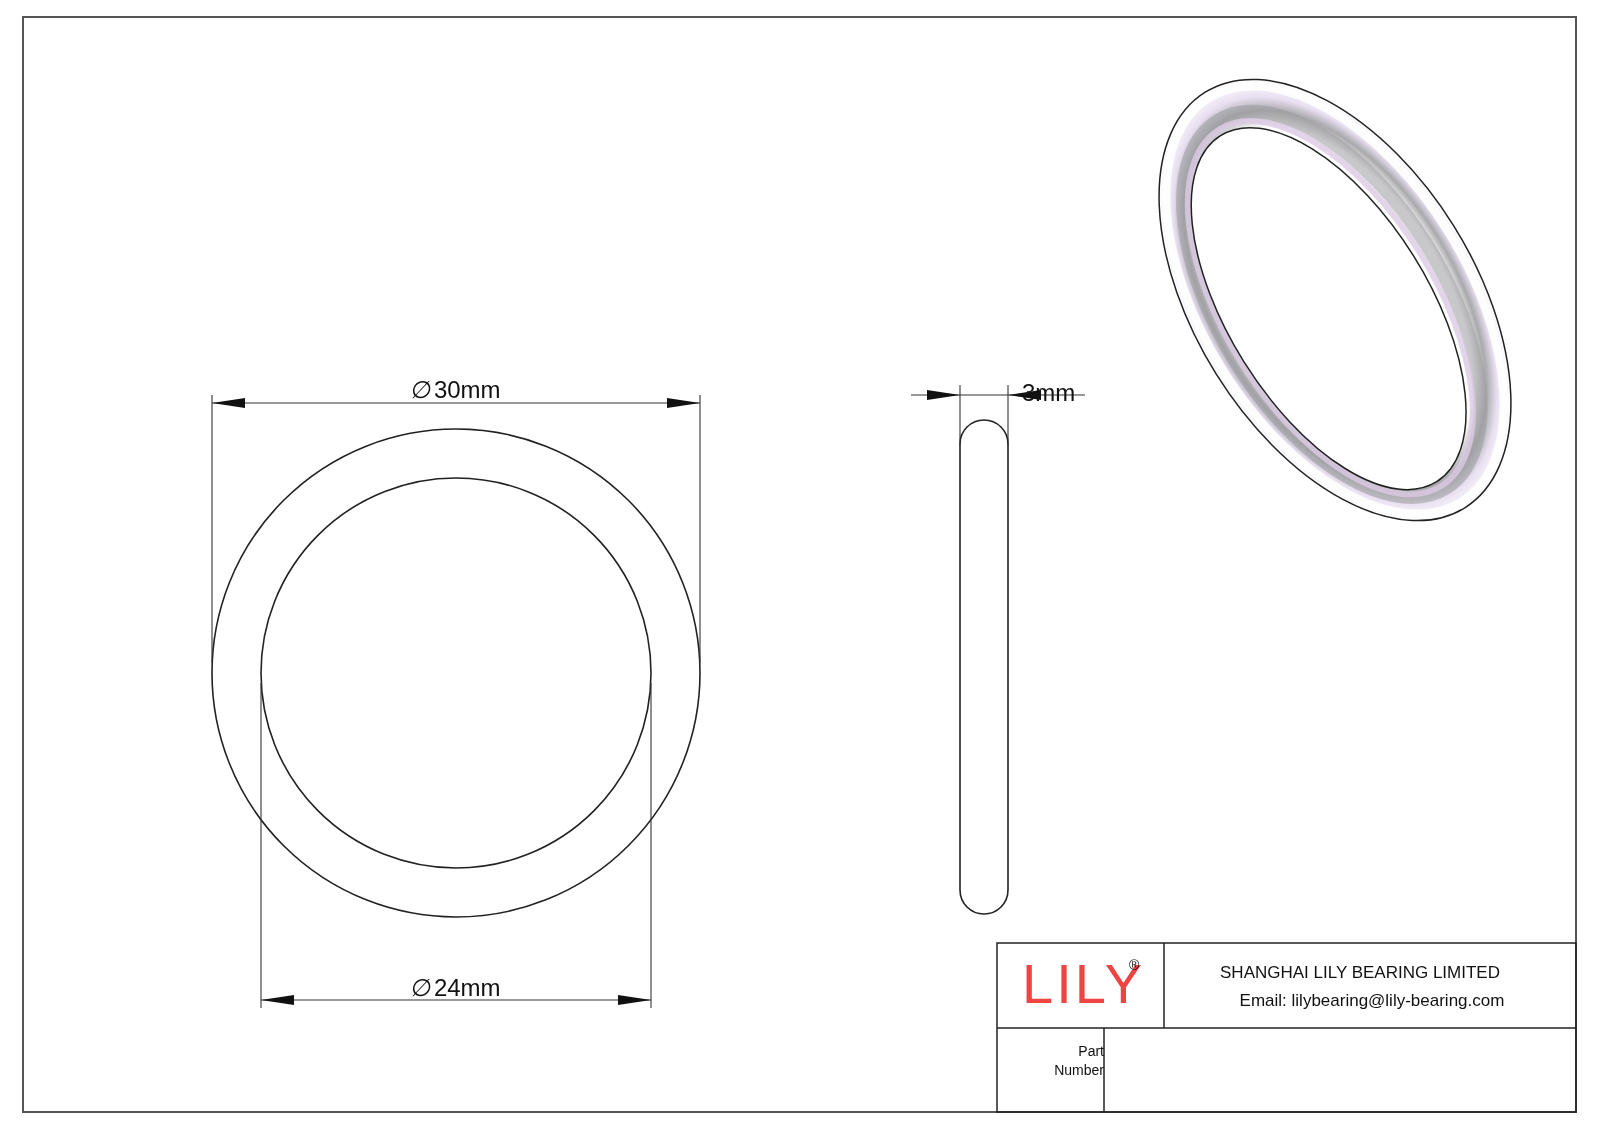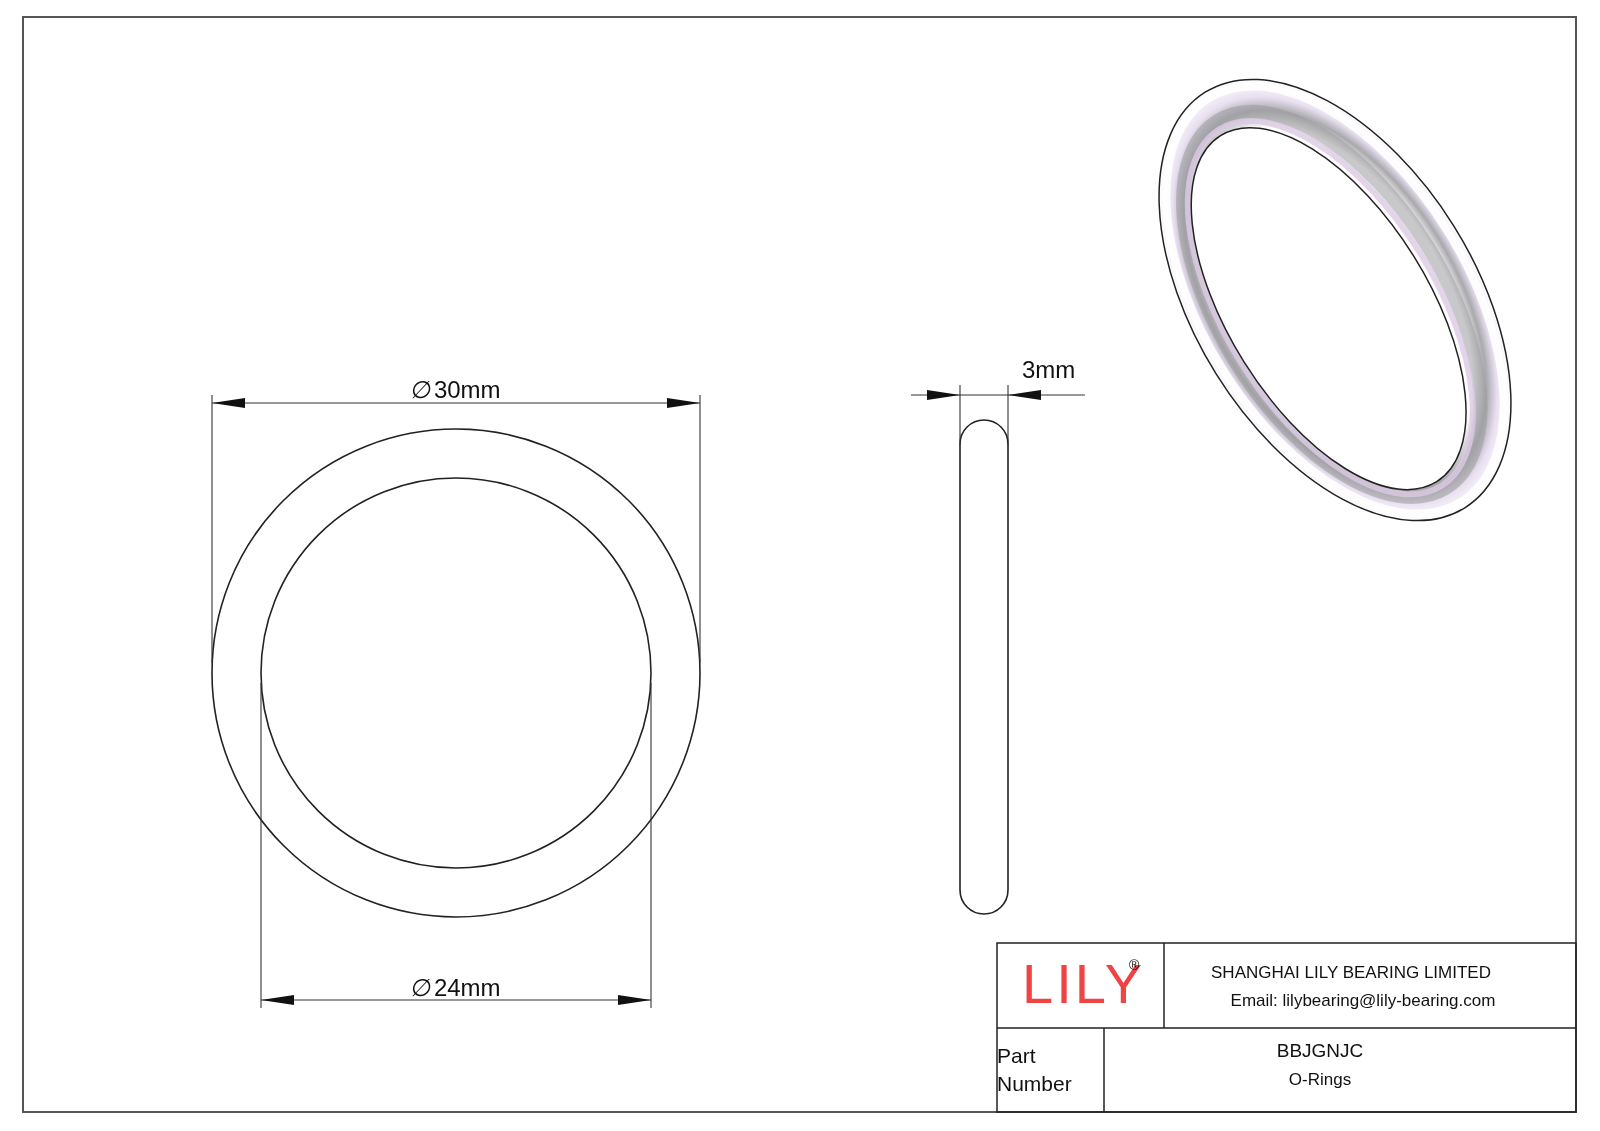--- a/index.html
+++ b/index.html
@@ -6,21 +6,21 @@
     body { width: 1600px; height: 1131px; position: relative; overflow: hidden;
            font-family: "Liberation Sans", sans-serif; color: #111; }
     #drawing { position: absolute; left: 0; top: 0; }
     .dim-text { position: absolute; font-size: 24px; line-height: 1; color: #111; white-space: nowrap; }
     .dim-text .phi { font-family: "DejaVu Sans", sans-serif; font-size: 24px; margin-right: 2px; display:inline-block; transform: skewX(-8deg); }
     .title-block { position: absolute; left: 997px; top: 943px; width: 579px; height: 169px; }
     .tb-cell { position: absolute; box-sizing: border-box; }
     .logo { font-size: 56px; letter-spacing: 3px; color: #ef4444; position: absolute; left: 25px; top: 13px; line-height: 1; }
     .logo-reg { font-size: 14px; position: absolute; left: 132px; top: 14px; }
     .company { position: absolute; left: 0; width: 100%; text-align: center; font-size: 17px; }
-    .part-label { position: absolute; width: 100%; text-align: left; font-size: 21px; line-height: 1.35; }
+    .part-label { position: absolute; width: 100%; text-align: right; font-size: 14px; line-height: 1.35; }
     .part-number { position: absolute; width: 100%; text-align: center; font-size: 19px; }
     .part-type { position: absolute; width: 100%; text-align: center; font-size: 17px; }
   </style>
 </head>
 <body>
 
 <svg id="drawing" width="1600" height="1131" viewBox="0 0 1600 1131" xmlns="http://www.w3.org/2000/svg">
   <defs>
     <radialGradient id="ringShade" cx="50%" cy="50%" r="50%">
       <stop offset="0%" stop-color="#ffffff"></stop>
@@ -92,34 +92,30 @@
     <line x1="1104" y1="1028" x2="1104" y2="1112"></line>
   </g>
 </svg>
 
 <div class="dim-text" style="left:411px; top:378px;">
   <span class="phi">∅</span><span>30mm</span>
 </div>
 <div class="dim-text" style="left:411px; top:976px;">
   <span class="phi">∅</span><span>24mm</span>
 </div>
-<div class="dim-text" style="left:1022px; top:358px;">3mm</div>
+<div class="dim-text" style="left:1022px; top:381px;">3mm</div>
 
 <div class="title-block">
   <div class="tb-cell" style="left:0; top:0; width:167px; height:85px;">
     <span class="logo">LILY</span>
     <span class="logo-reg">®</span>
   </div>
-  <div class="tb-cell" style="left:158px; top:0; width:412px; height:85px;">
+  <div class="tb-cell" style="left:167px; top:0; width:412px; height:85px;">
     <div class="company" style="top:20px; left:-10px;">SHANGHAI LILY BEARING LIMITED</div>
     <div class="company" style="top:48px; left:2px;text-align:center;">Email: lilybearing@lily-bearing.com</div>
   </div>
   <div class="tb-cell" style="left:0; top:85px; width:107px; height:84px;">
     <div class="part-label" style="top:14px;">
       <div>Part</div>
       <div>Number</div>
     </div>
   </div>
-  <div class="tb-cell" style="left:107px; top:85px; width:472px; height:84px;">
-    <div class="part-number" style="top:12px; left:-20px;">BBJGNJC</div>
-    <div class="part-type" style="top:42px; left:-20px;">O-Rings</div>
-  </div>
 </div>
 
 </body></html>

